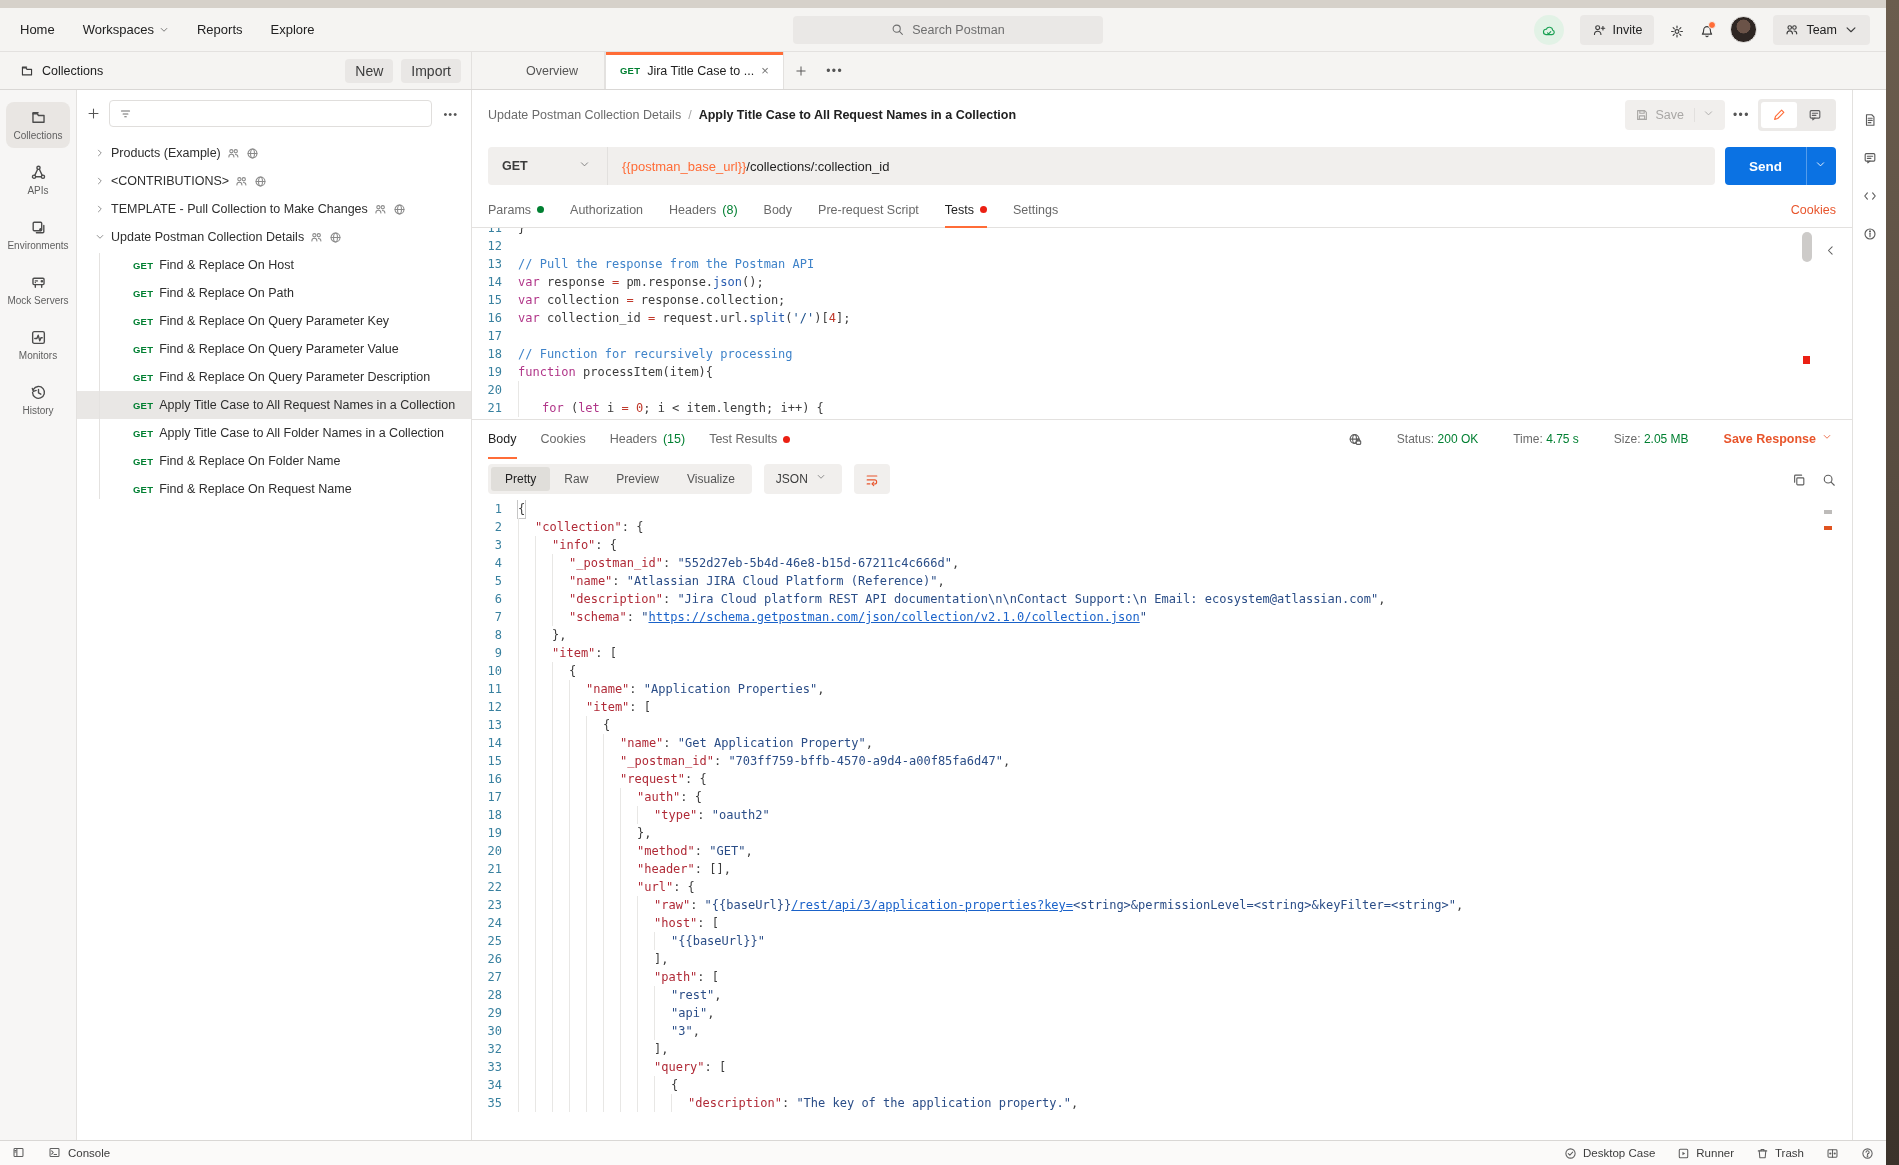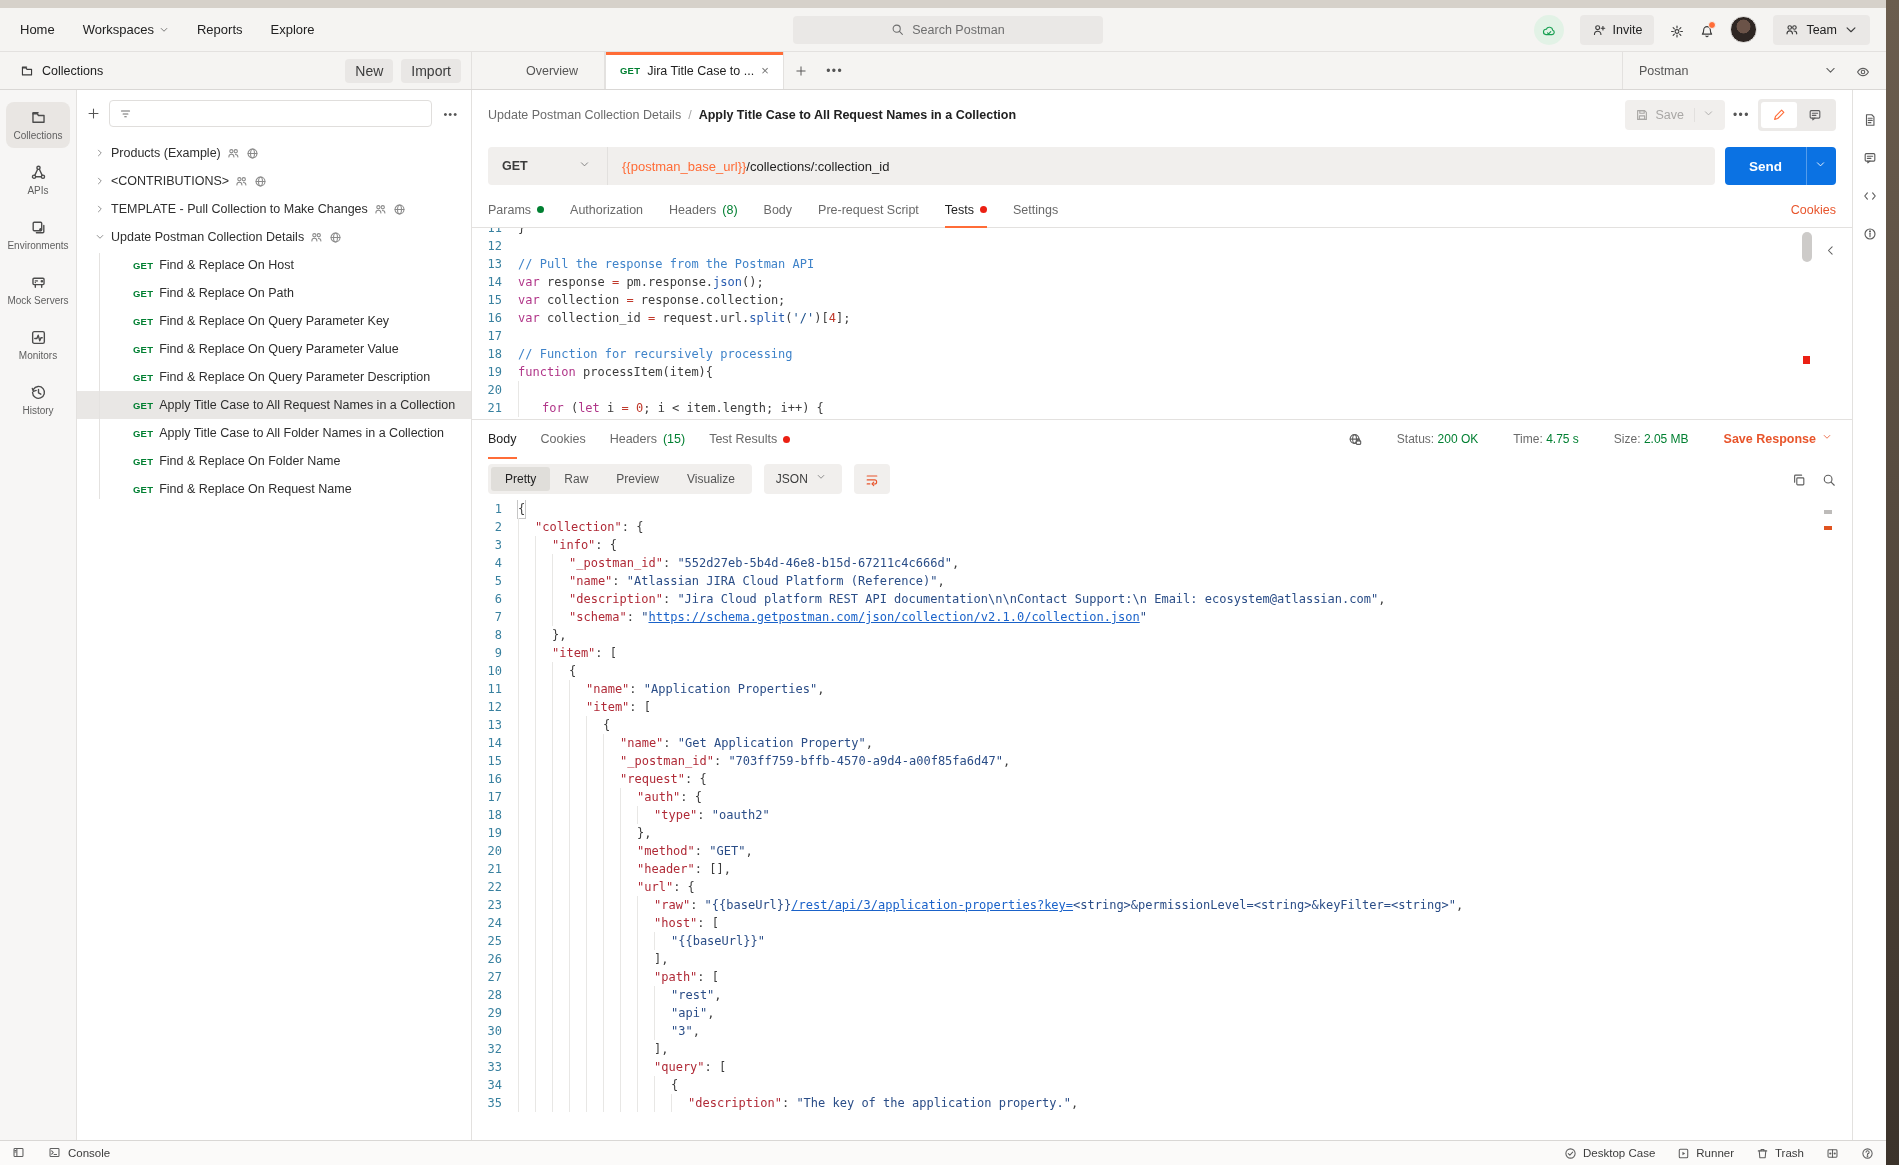--- a/index.html
+++ b/index.html
@@ -287,34 +287,20 @@
         <span class="tplus">
           <span class="i" style="display: inline-flex; width: 12px; height: 12px;">
             <svg viewBox="0 0 16 16" fill="none" stroke="currentColor" stroke-width="1.3" stroke-linecap="round" stroke-linejoin="round" width="100%" height="100%">
               <line x1="8" y1="2.5" x2="8" y2="13.5"></line>
               <line x1="2.5" y1="8" x2="13.5" y2="8"></line>
             </svg>
           </span>
         </span>
         <span class="tplus more-dots">•••</span>
       </div>
-    <div id="envbar">
-      <span class="envname">Postman</span>
-      <span class="i" style="display: inline-flex; width: 14px; height: 14px;">
-          <svg viewBox="0 0 16 16" fill="none" stroke="currentColor" stroke-width="1.3" stroke-linecap="round" stroke-linejoin="round" width="100%" height="100%">
-            <polyline points="3.5,5.5 8,10 12.5,5.5"></polyline>
-          </svg>
-        </span>
-      <span class="eye i" style="display: inline-flex; width: 14px; height: 14px;">
-          <svg viewBox="0 0 16 16" fill="none" stroke="currentColor" stroke-width="1.3" stroke-linecap="round" stroke-linejoin="round" width="100%" height="100%">
-            <path d="M1.8 8s2.4-4.2 6.2-4.2S14.2 8 14.2 8 11.8 12.2 8 12.2 1.8 8 1.8 8z"></path>
-            <circle cx="8" cy="8" r="2"></circle>
-          </svg>
-        </span>
-    </div>
   </div>
 
   <div id="body-row">
     <aside id="rail">
         <div class="rail-item active">
           <span class="i" style="display: inline-flex; width: 17px; height: 17px;">
             <svg viewBox="0 0 16 16" fill="none" stroke="currentColor" stroke-width="1.3" stroke-linecap="round" stroke-linejoin="round" width="100%" height="100%">
               <path d="M2.8 4.5h4l1.2 1.6h5.2v6.4H2.8z"></path>
               <path d="M2.8 4.5v-1h4.8"></path>
             </svg>

